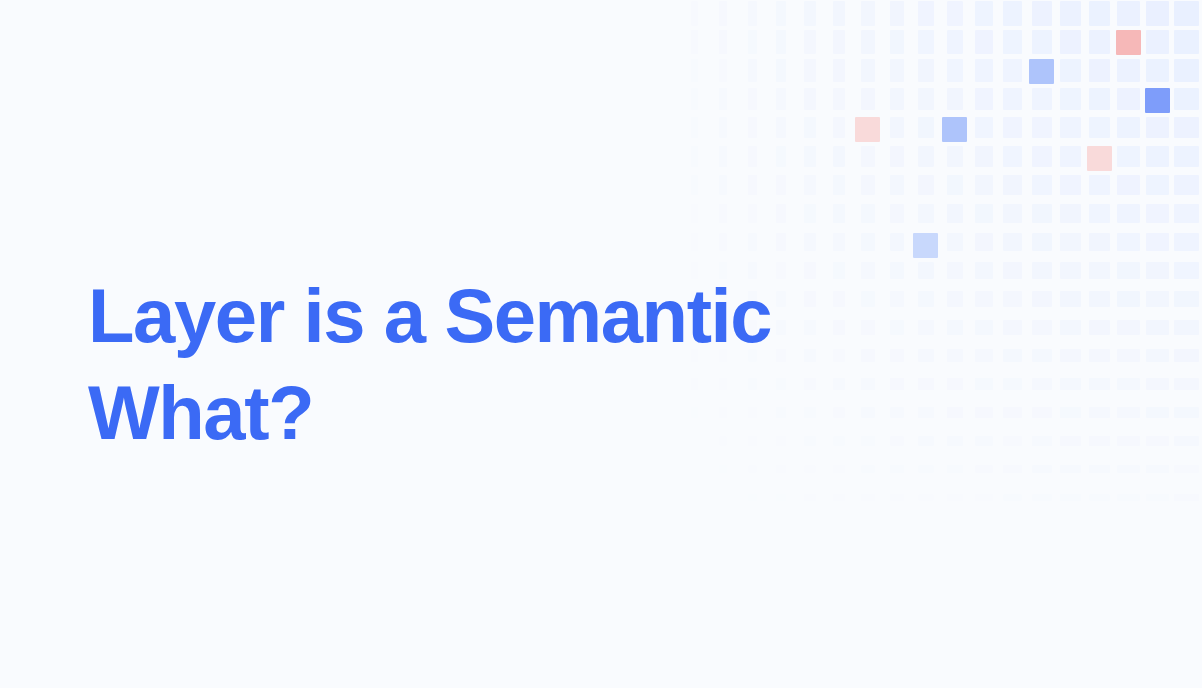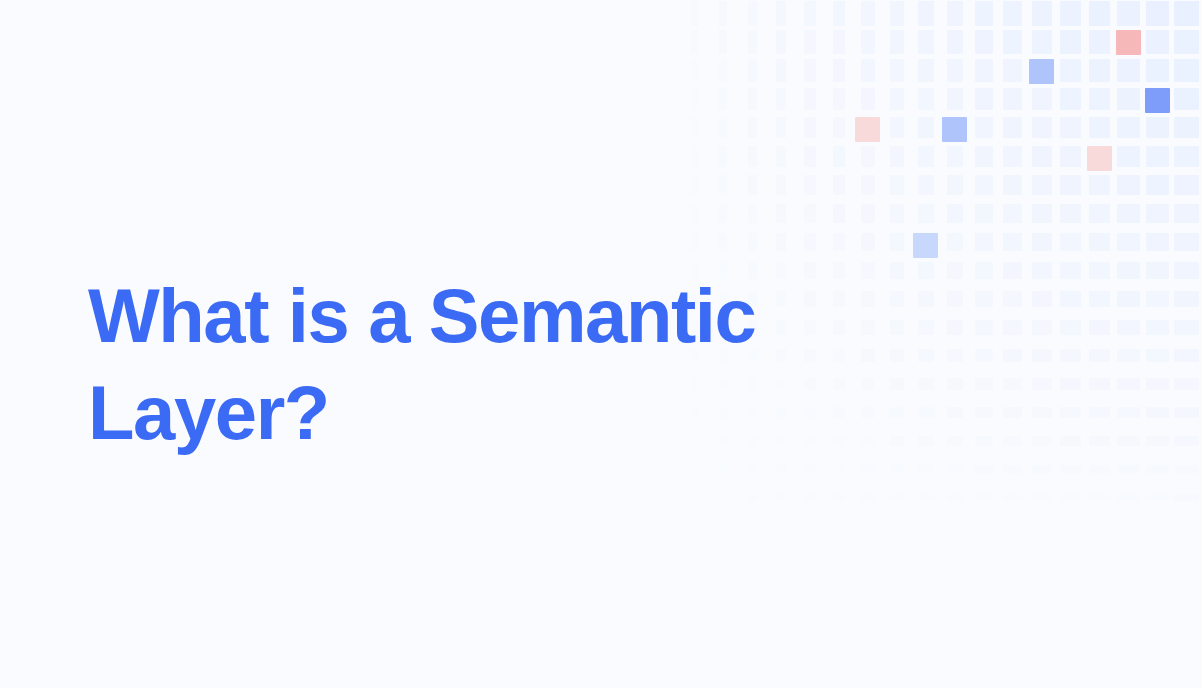--- a/index.html
+++ b/index.html
@@ -424,17 +424,17 @@
       <div class="grid-cell" style="left: 1031.95px; top: 494px; width: 19.6281px; height: 6.94522px; background: rgb(232, 239, 255); opacity: 0.0713838;"></div>
       <div class="grid-cell" style="left: 1060.45px; top: 494px; width: 20.5524px; height: 6.94522px; background: rgb(232, 239, 255); opacity: 0.0759814;"></div>
       <div class="grid-cell" style="left: 1088.94px; top: 494px; width: 21.466px; height: 6.94522px; background: rgb(232, 239, 255); opacity: 0.0805438;"></div>
       <div class="grid-cell" style="left: 1117.45px; top: 494px; width: 22.3699px; height: 6.94522px; background: rgb(232, 239, 255); opacity: 0.0850736;"></div>
       <div class="grid-cell" style="left: 1145.95px; top: 494px; width: 23.2649px; height: 6.94522px; background: rgb(232, 239, 255); opacity: 0.0895733;"></div>
       <div class="grid-cell" style="left: 1174.47px; top: 494px; width: 24.1514px; height: 6.94522px; background: rgb(232, 239, 255); opacity: 0.0940449;"></div>
     </div>
 
 
   <div id="headline">
-    <span class="headline-line">What is a Semantic</span>
-    <span class="headline-line">Layer?</span>
+    <span class="headline-line">Layer is a Semantic</span>
+    <span class="headline-line">What?</span>
   </div>
 
 </div>
 
 </body></html>

